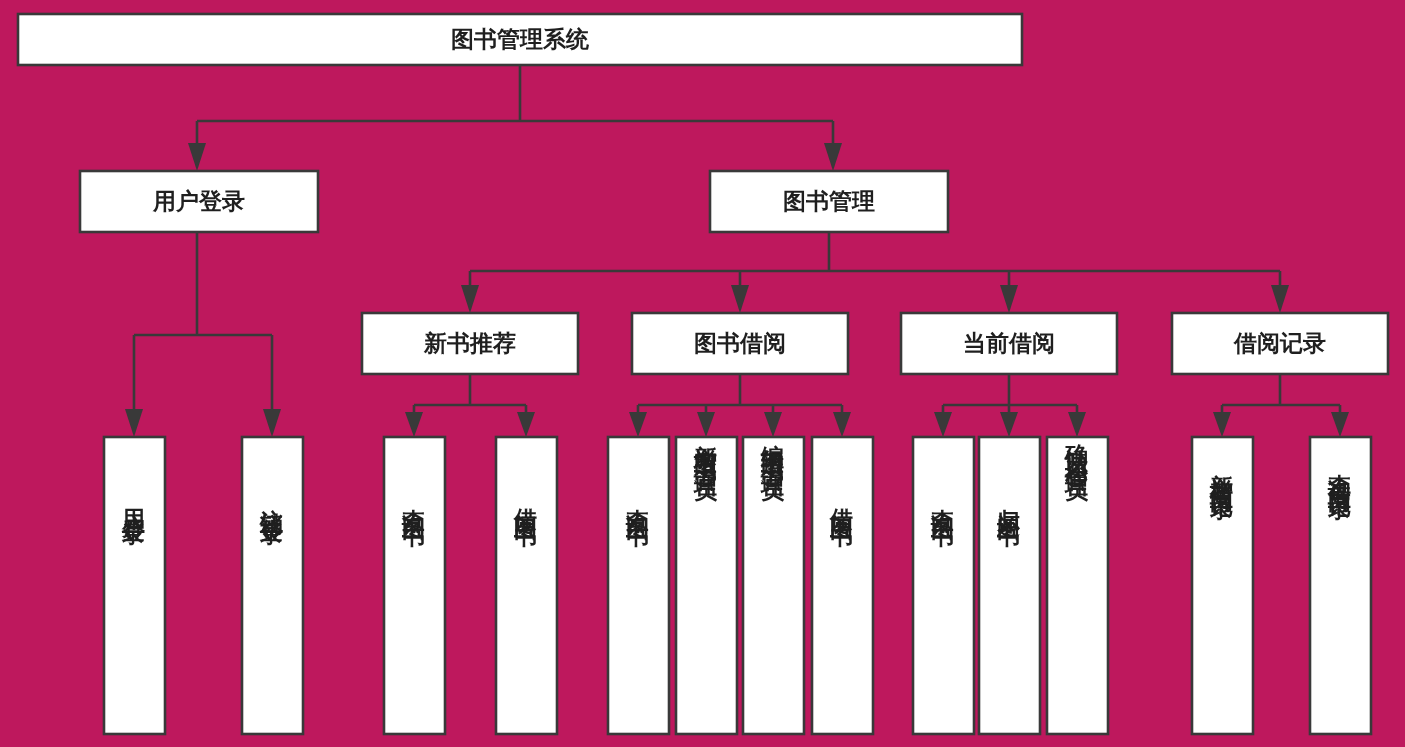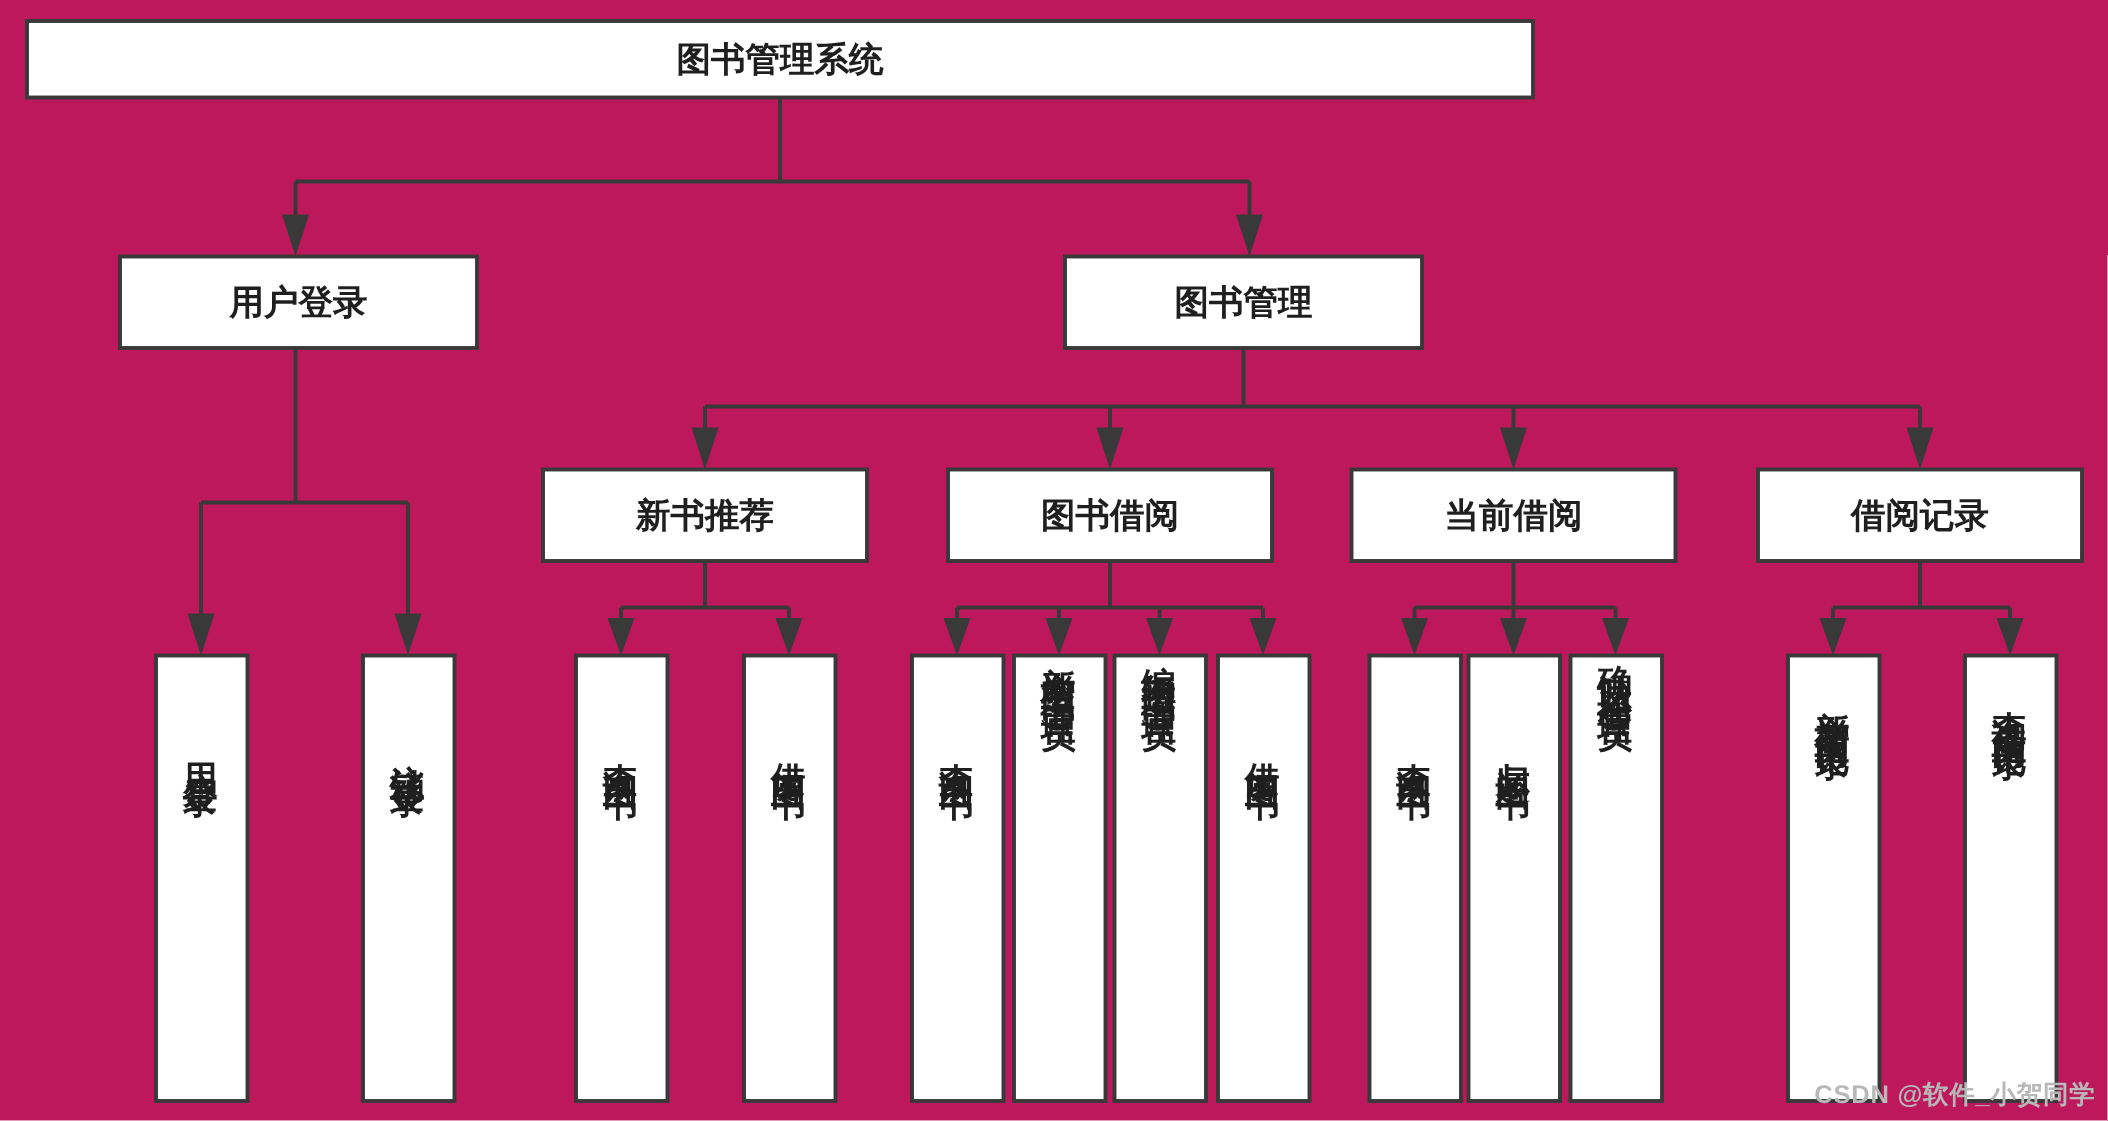--- a/index.html
+++ b/index.html
@@ -205,14 +205,13 @@
       <text class="node-label-v" x="1222" y="470">新增借阅记录</text>
     </g>
 
     <g>
       <rect class="node-box" x="1310" y="437" width="61" height="297"></rect>
       <text class="node-label-v" x="1340" y="470">查询借阅记录</text>
     </g>
 
   </svg>
 
-  <div class="watermark">CSDN @软件_小贺同学</div>
 </div>
 
 </body></html>

